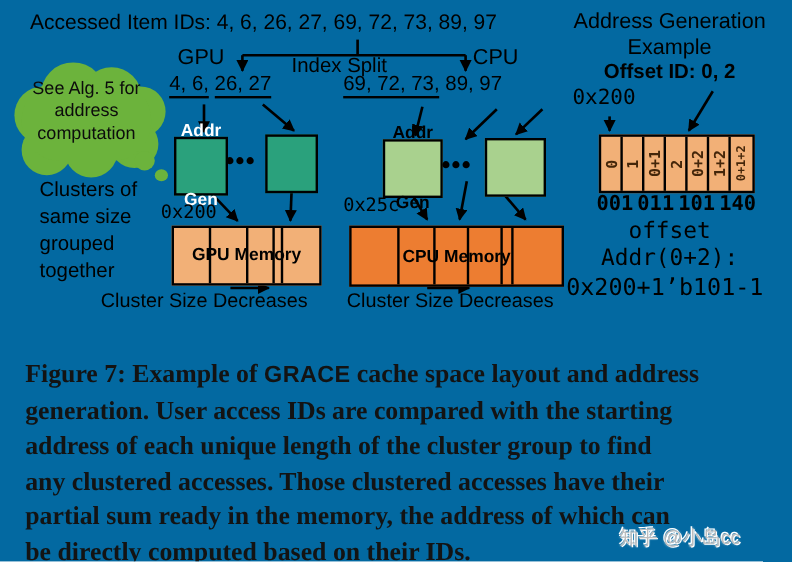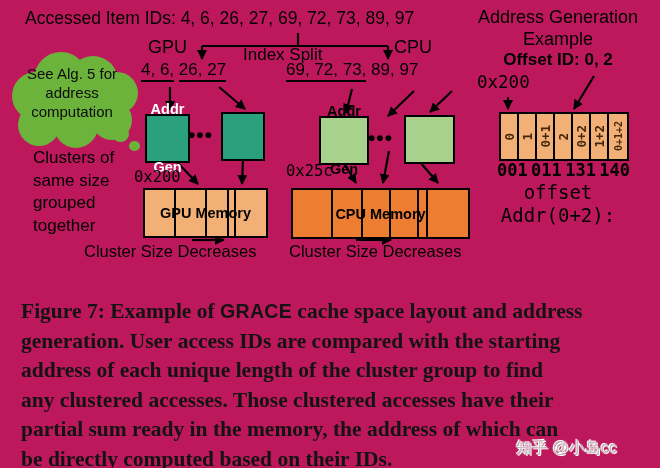--- a/index.html
+++ b/index.html
@@ -1,16 +1,16 @@
 <!DOCTYPE html>
 <html><head>
 <meta charset="utf-8">
 <style>
   html,body{margin:0;padding:0;background:#fff;}
-  #canvas{position:relative;width:660px;height:468px;background:#be185d;overflow:hidden;
+  #canvas{position:relative;width:660px;height:468px;background:#0369a1;overflow:hidden;
           font-family:"Liberation Sans",sans-serif;color:#000;text-decoration:underline;}
   .abs{position:absolute;}
   .mono{font-family:"DejaVu Sans Mono",monospace;}
   .nowrap{white-space:nowrap;}
   
   #accessed-ids{left:25px;top:8px;font-size:17.5px;}
   #gpu-label{left:148px;top:37px;font-size:18px;}
   #index-split-label{left:243px;top:45px;font-size:17px;}
   #cpu-label{left:394px;top:37px;font-size:18px;}
   #gpu-ids{left:141px;top:60px;font-size:17px;}
@@ -221,25 +221,26 @@
         <span class="rot">1+2</span>
       </div>
       <div class="offset-cell last">
         <span class="rot small">0+1+2</span>
       </div>
     </div>
 
   <div class="abs mono" id="binary-labels">
     <span>001</span>
     <span>011</span>
-    <span>131</span>
+    <span>101</span>
     <span>140</span>
   </div>
   <div class="abs mono" id="offset-word">offset</div>
   <div class="abs mono nowrap" id="addr-formula1">Addr(0+2):</div>
+  <div class="abs mono nowrap" id="addr-formula2">0x200+1’b101-1</div>
 
   <div class="abs" id="caption">
     <div class="cap-line"><span>Figure 7: Example of </span><span class="grace">GRACE</span><span> cache space layout and address</span></div>
     <div class="cap-line">generation. User access IDs are compared with the starting</div>
     <div class="cap-line">address of each unique length of the cluster group to find</div>
     <div class="cap-line">any clustered accesses. Those clustered accesses have their</div>
     <div class="cap-line">partial sum ready in the memory, the address of which can</div>
     <div class="cap-line">be directly computed based on their IDs.</div>
   </div>
 

